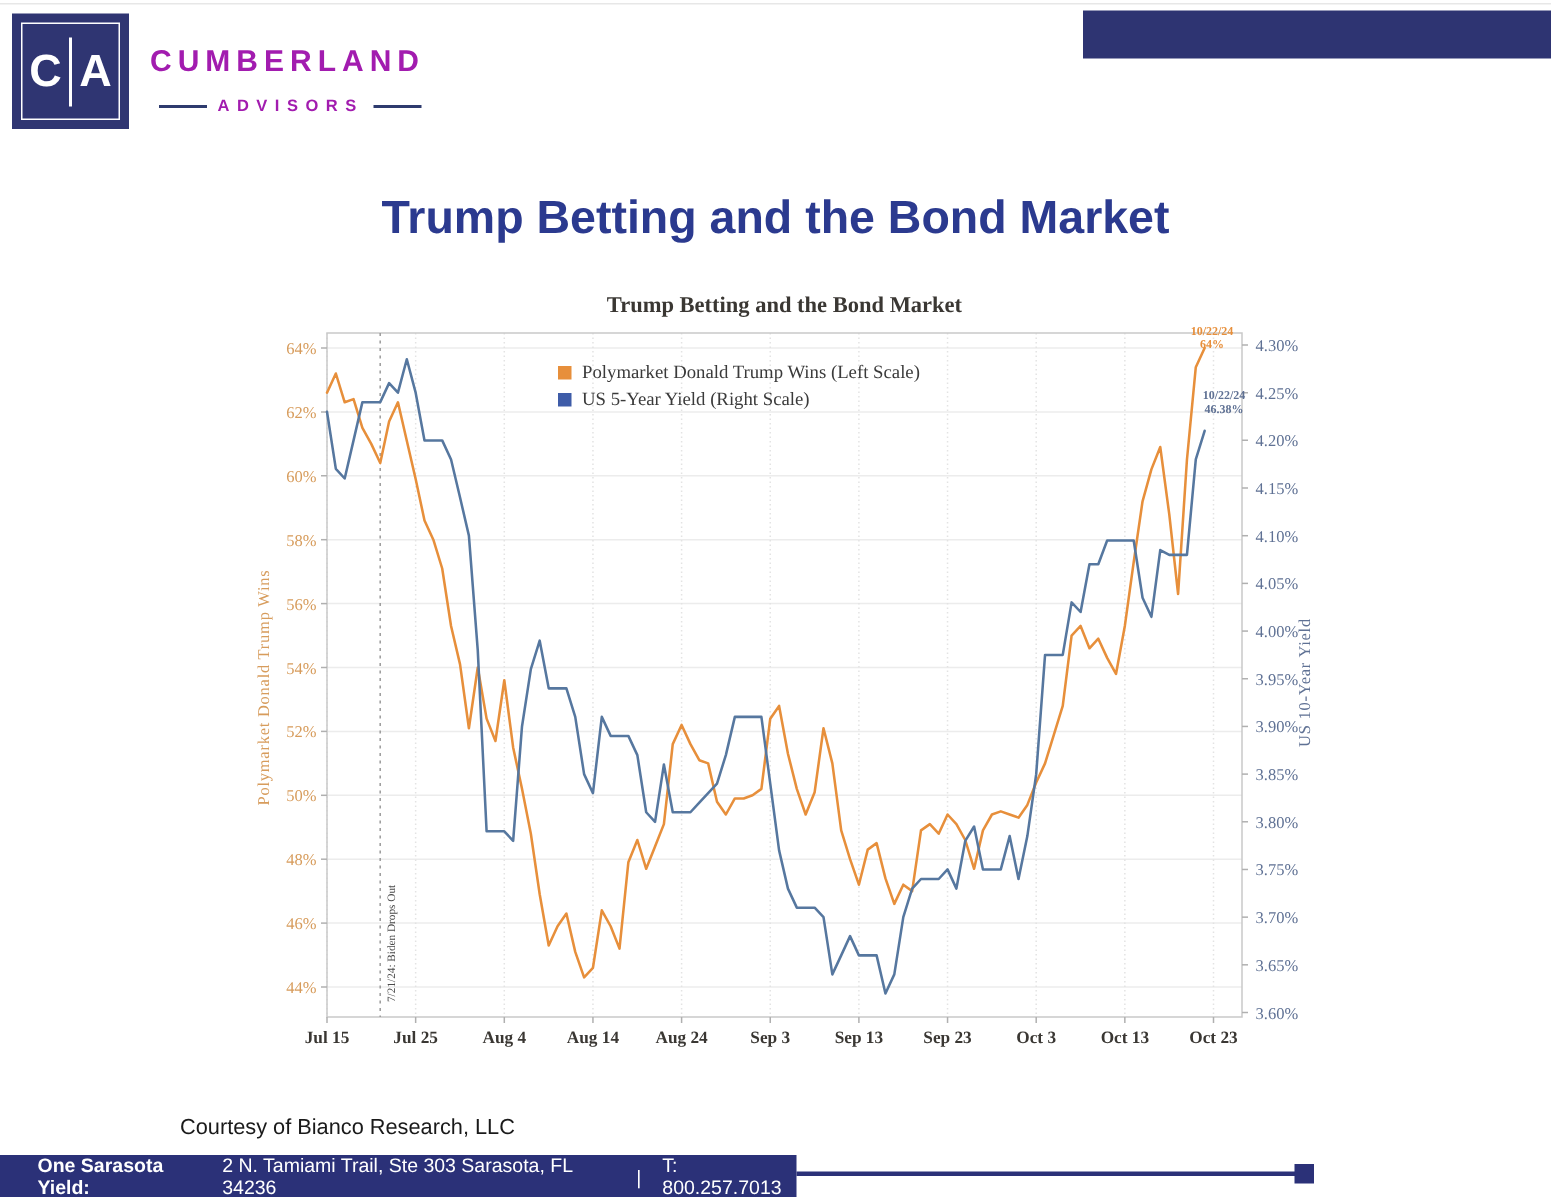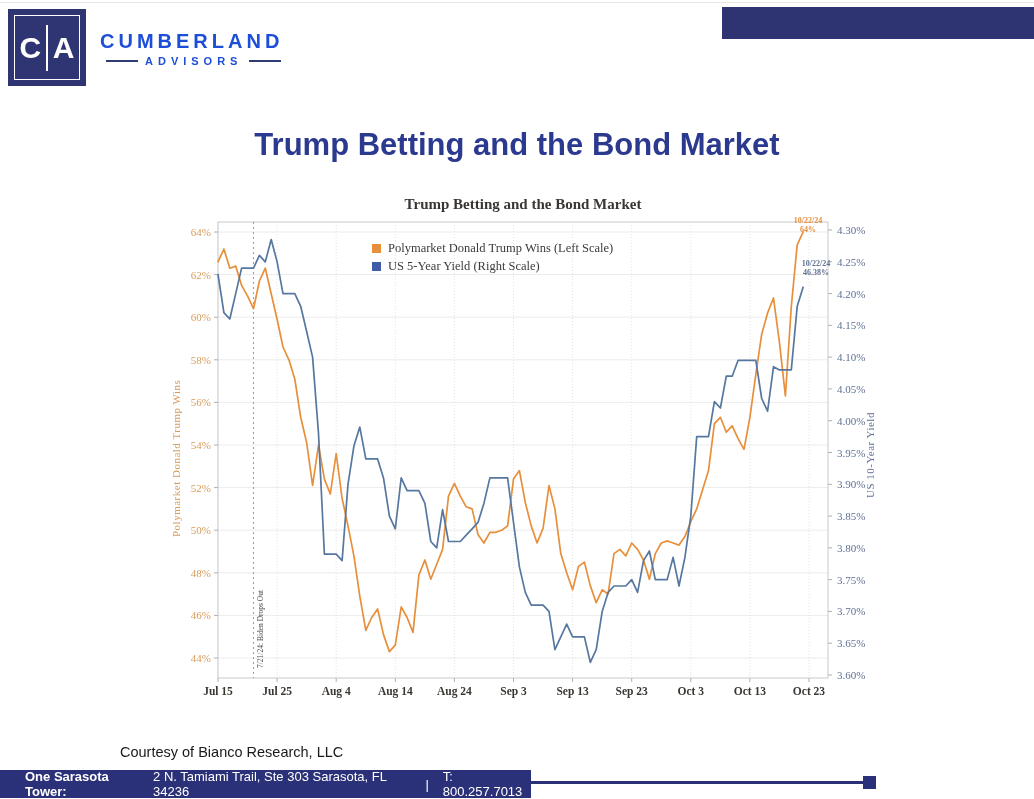--- a/index.html
+++ b/index.html
@@ -6,23 +6,23 @@
   body{width:1034px;height:799px;position:relative;font-family:"Liberation Sans",sans-serif;overflow:hidden;}
 
   .top-hairline{position:absolute;left:0;top:2px;width:1034px;height:1px;background:#e7e7e7;}
   .top-bar{position:absolute;left:722px;top:7px;width:312px;height:32px;background:#2e3472;}
 
   
   .logo{position:absolute;left:8px;top:9px;width:78px;height:77px;background:#2f3572;display:flex;align-items:center;justify-content:center;}
   .logo-inner{position:absolute;left:6px;top:6px;right:6px;bottom:6px;border:1.5px solid #ffffff;}
   .logo-letters{display:flex;align-items:center;color:#ffffff;font-weight:bold;font-size:30px;z-index:2;}
   .logo-divider{width:1.5px;height:46px;background:#ffffff;margin:0 5px;}
-  .brand{position:absolute;left:100px;top:30px;color:#1d4ed8;}
+  .brand{position:absolute;left:100px;top:30px;color:#a21caf;}
   .brand-name{font-size:20px;font-weight:bold;letter-spacing:4px;}
-  .brand-sub{display:flex;align-items:center;margin-top:2px;margin-left:6px;}
+  .brand-sub{display:flex;align-items:center;margin-top:12px;margin-left:6px;}
   .brand-dash{width:32px;height:2px;background:#2e3b6e;}
   .brand-sub-text{font-size:11px;font-weight:bold;letter-spacing:5px;margin:0 7px;}
 
   .page-title{position:absolute;left:0;top:127px;width:1034px;text-align:center;
     font-size:31px;font-weight:bold;color:#2b3a8f;}
 
   
   .chart{position:absolute;left:168px;top:190px;width:727px;height:545px;background:#ffffff;}
   .chart * {font-family:"Liberation Serif","DejaVu Serif",serif;}
   .chart-title{position:absolute;left:0;top:6px;width:710px;text-align:center;
@@ -216,19 +216,19 @@
   <div class="end-note end-note-blue">
     <div>10/22/24</div>
     <div>46.38%</div>
   </div>
 
 </div>
 
 <div class="courtesy">Courtesy of Bianco Research, LLC</div>
 
 <div class="footer-bar">
-  <span class="addr-label">One Sarasota Tower:</span>
+  <span class="addr-label">One Sarasota Yield:</span>
   <span class="addr">2 N. Tamiami Trail, Ste 303  Sarasota, FL 34236</span>
   <span class="sep">|</span>
   <span>T: 800.257.7013</span>
 </div>
 <div class="footer-line"></div>
 <div class="footer-square"></div>
 
 </body></html>

